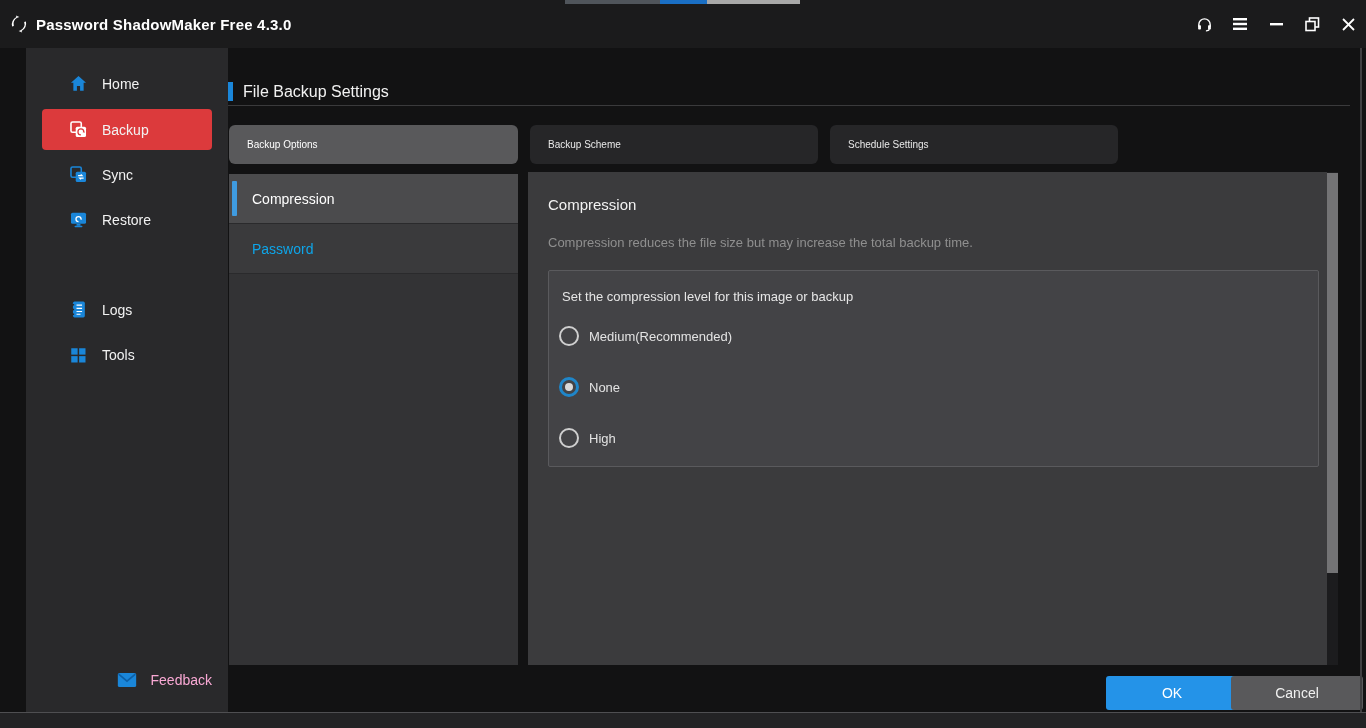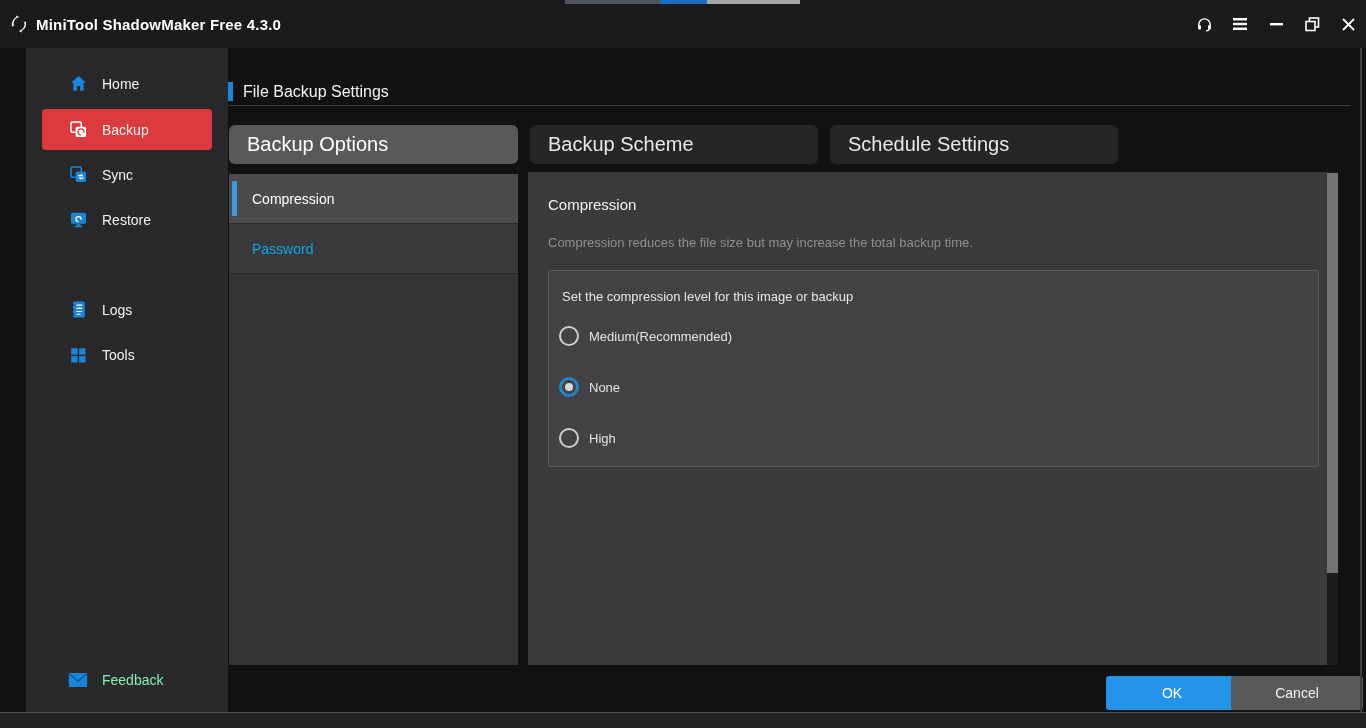--- a/index.html
+++ b/index.html
@@ -24,33 +24,33 @@
 
   
   .sidebar { position:absolute; left:0; top:48px; width:202px; height:664px;
     background:#29292b;margin-left:26px; }
   .side-item { position:absolute; left:16px; width:170px; height:41px; border-radius:4px;
     display:flex; align-items:center; cursor:pointer; color:#f2f2f2; font-size:14px; }
   .side-item .ic { width:20px; height:20px; margin-left:26px; margin-right:14px; flex:0 0 auto;
     display:flex; align-items:center; justify-content:center; }
   .side-item.selected { background:#dc3a3c; }
   .feedback { position:absolute; left:16px; bottom:16px; width:170px; height:32px;
-    display:flex; align-items:center; cursor:pointer; color:#86efac; font-size:14px; }
+    display:flex; align-items:center; cursor:pointer; color:#f9a8d4; font-size:14px;justify-content:flex-end; }
   .feedback .ic { width:20px; height:20px; margin-left:26px; margin-right:14px;
     display:flex; align-items:center; justify-content:center; }
 
   
   .page-head { position:absolute; left:228px; top:82px; display:flex; align-items:center; }
   .accent-bar { width:5px; height:19px; background:#1a86d9; margin-right:10px; }
   .page-title { color:#f2f2f2; font-size:16px; }
   .head-rule { position:absolute; left:228px; top:105px; width:1122px; height:1px; background:#3a3a3c; }
 
   
   .tab { position:absolute; top:125px; height:39px; border-radius:6px; display:flex;
-    align-items:center; padding-left:18px; font-size:20px; cursor:pointer;
+    align-items:center; padding-left:18px; font-size:10px; cursor:pointer;
     background:#262628; color:#e8e8e8; }
   .tab.selected { background:#59595b; color:#ffffff; }
   .tab-1 { left:229px; width:289px; }
   .tab-2 { left:530px; width:288px; }
   .tab-3 { left:830px; width:288px; }
 
   
   .opt-nav { position:absolute; left:229px; top:174px; width:289px; height:491px; background:#333335; }
   .opt-item { position:relative; height:50px; display:flex; align-items:center;
     padding-left:13px; font-size:14px; color:#0ea5e9; cursor:pointer;
@@ -98,21 +98,21 @@
 
 <div id="app">
 
   <div class="titlebar">
     <div class="logo">
       <svg width="22" height="22" viewBox="0 0 24 24">
         <path d="M12 2 L15 5 H13.2 A7 7 0 0 0 6 12 H4 A9 9 0 0 1 12 3.8 Z" fill="#ffffff" transform="rotate(-20 12 12)"></path>
         <path d="M12 22 L9 19 H10.8 A7 7 0 0 0 18 12 H20 A9 9 0 0 1 12 20.2 Z" fill="#ffffff" transform="rotate(-20 12 12)"></path>
       </svg>
     </div>
-    <div class="app-title">MiniTool ShadowMaker Free 4.3.0</div>
+    <div class="app-title">Password ShadowMaker Free 4.3.0</div>
 
     <div class="tb-icons">
       <div class="tb-btn">
         <svg width="17" height="17" viewBox="0 0 24 24" fill="none" stroke="#ffffff" stroke-width="2">
           <path d="M4 15 v-3 a8 8 0 0 1 16 0 v3"></path>
           <rect x="3" y="13" width="4" height="6" rx="1" fill="#ffffff" stroke="none"></rect>
           <rect x="17" y="13" width="4" height="6" rx="1" fill="#ffffff" stroke="none"></rect>
           <path d="M19 19 a5 3 0 0 1 -5 2"></path>
         </svg>
       </div>

